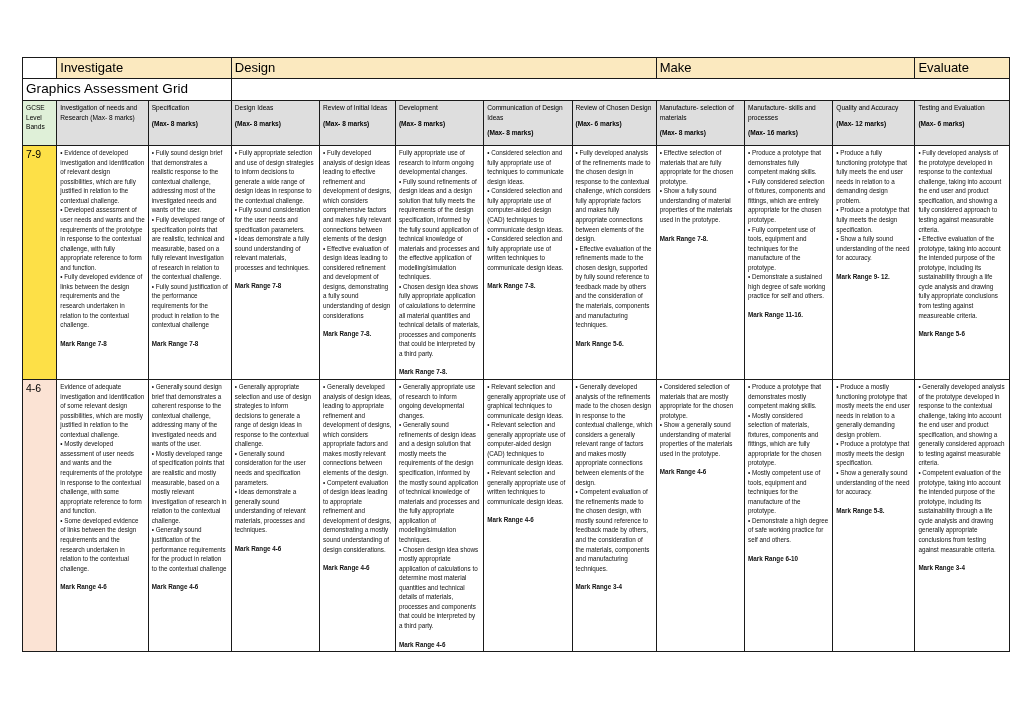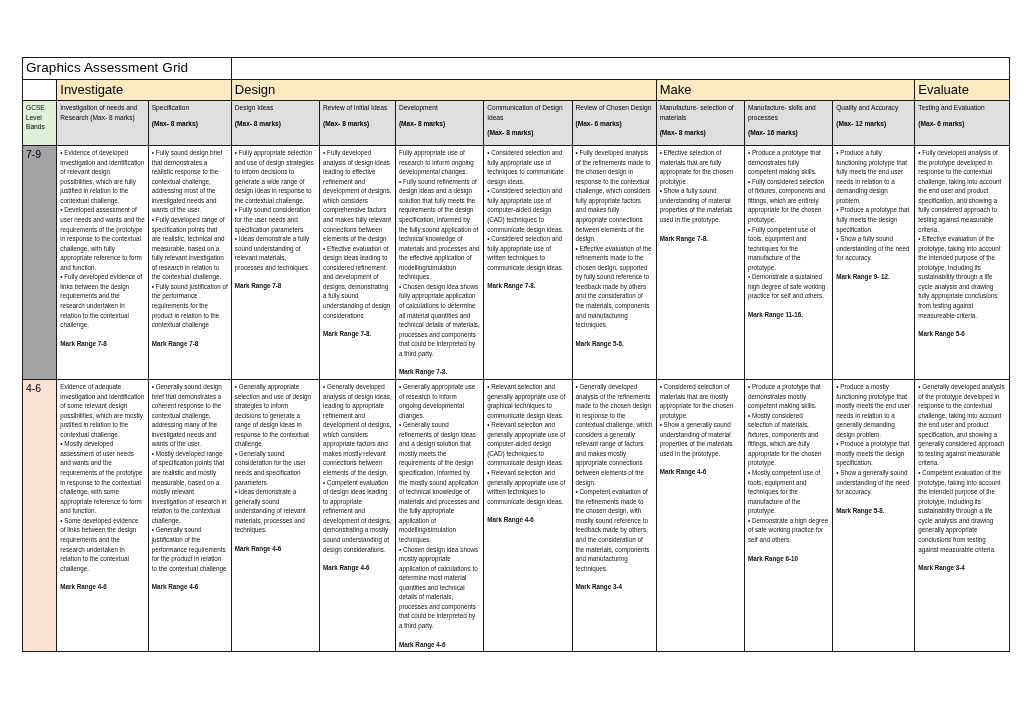--- a/index.html
+++ b/index.html
@@ -88,21 +88,21 @@
     color: #111;
     background: #ffffff;
   }
   td.levelcell {
     font-size: 10.5px;
     font-weight: bold;
     text-align: left;
     padding: 4px 3px 3px 6px;
     color: #000;
   }
-  td.levelcell.lv79 { background: #a3a3a3; margin-left: 12px; }
+  td.levelcell.lv79 { background: #fde047; margin-left: 12px; }
   td.levelcell.lv46 { background: #fbe3d4; margin-left: 12px; }
 
   td.cell p {
     margin: 0 0 0 0;
     padding: 0;
     text-indent: 0;
   }
   td.cell p.b { }
   td.cell p.b::before {
     content: "\2022\00a0";
@@ -142,33 +142,33 @@
         <col class="c-6">
         <col class="c-7">
         <col class="c-8">
         <col class="c-9">
       <col class="c-10">
         <col class="c-11">
     </colgroup>
     <tbody>
 
       <tr>
-        <td class="title-cell" colspan="3">Graphics Assessment Grid</td>
-        <td class="title-blank" colspan="9"></td>
-      </tr>
-
-      <tr>
         <td class="band-corner"></td>
         <td class="band" colspan="2">Investigate</td>
         <td class="band" colspan="5">Design</td>
         <td class="band" colspan="3">Make</td>
         <td class="band">Evaluate</td>
       </tr>
 
       <tr>
+        <td class="title-cell" colspan="3">Graphics Assessment Grid</td>
+        <td class="title-blank" colspan="9"></td>
+      </tr>
+
+      <tr>
         <td class="colhead levelhead">
           <span>GCSE</span><br>
           <span>Level</span><br>
           <span>Bands</span>
         </td>
         <td class="colhead">
           <span>Investigation of needs and Research (Max- 8 marks)</span>
           <span class="mx"></span>
         </td>
         <td class="colhead">

